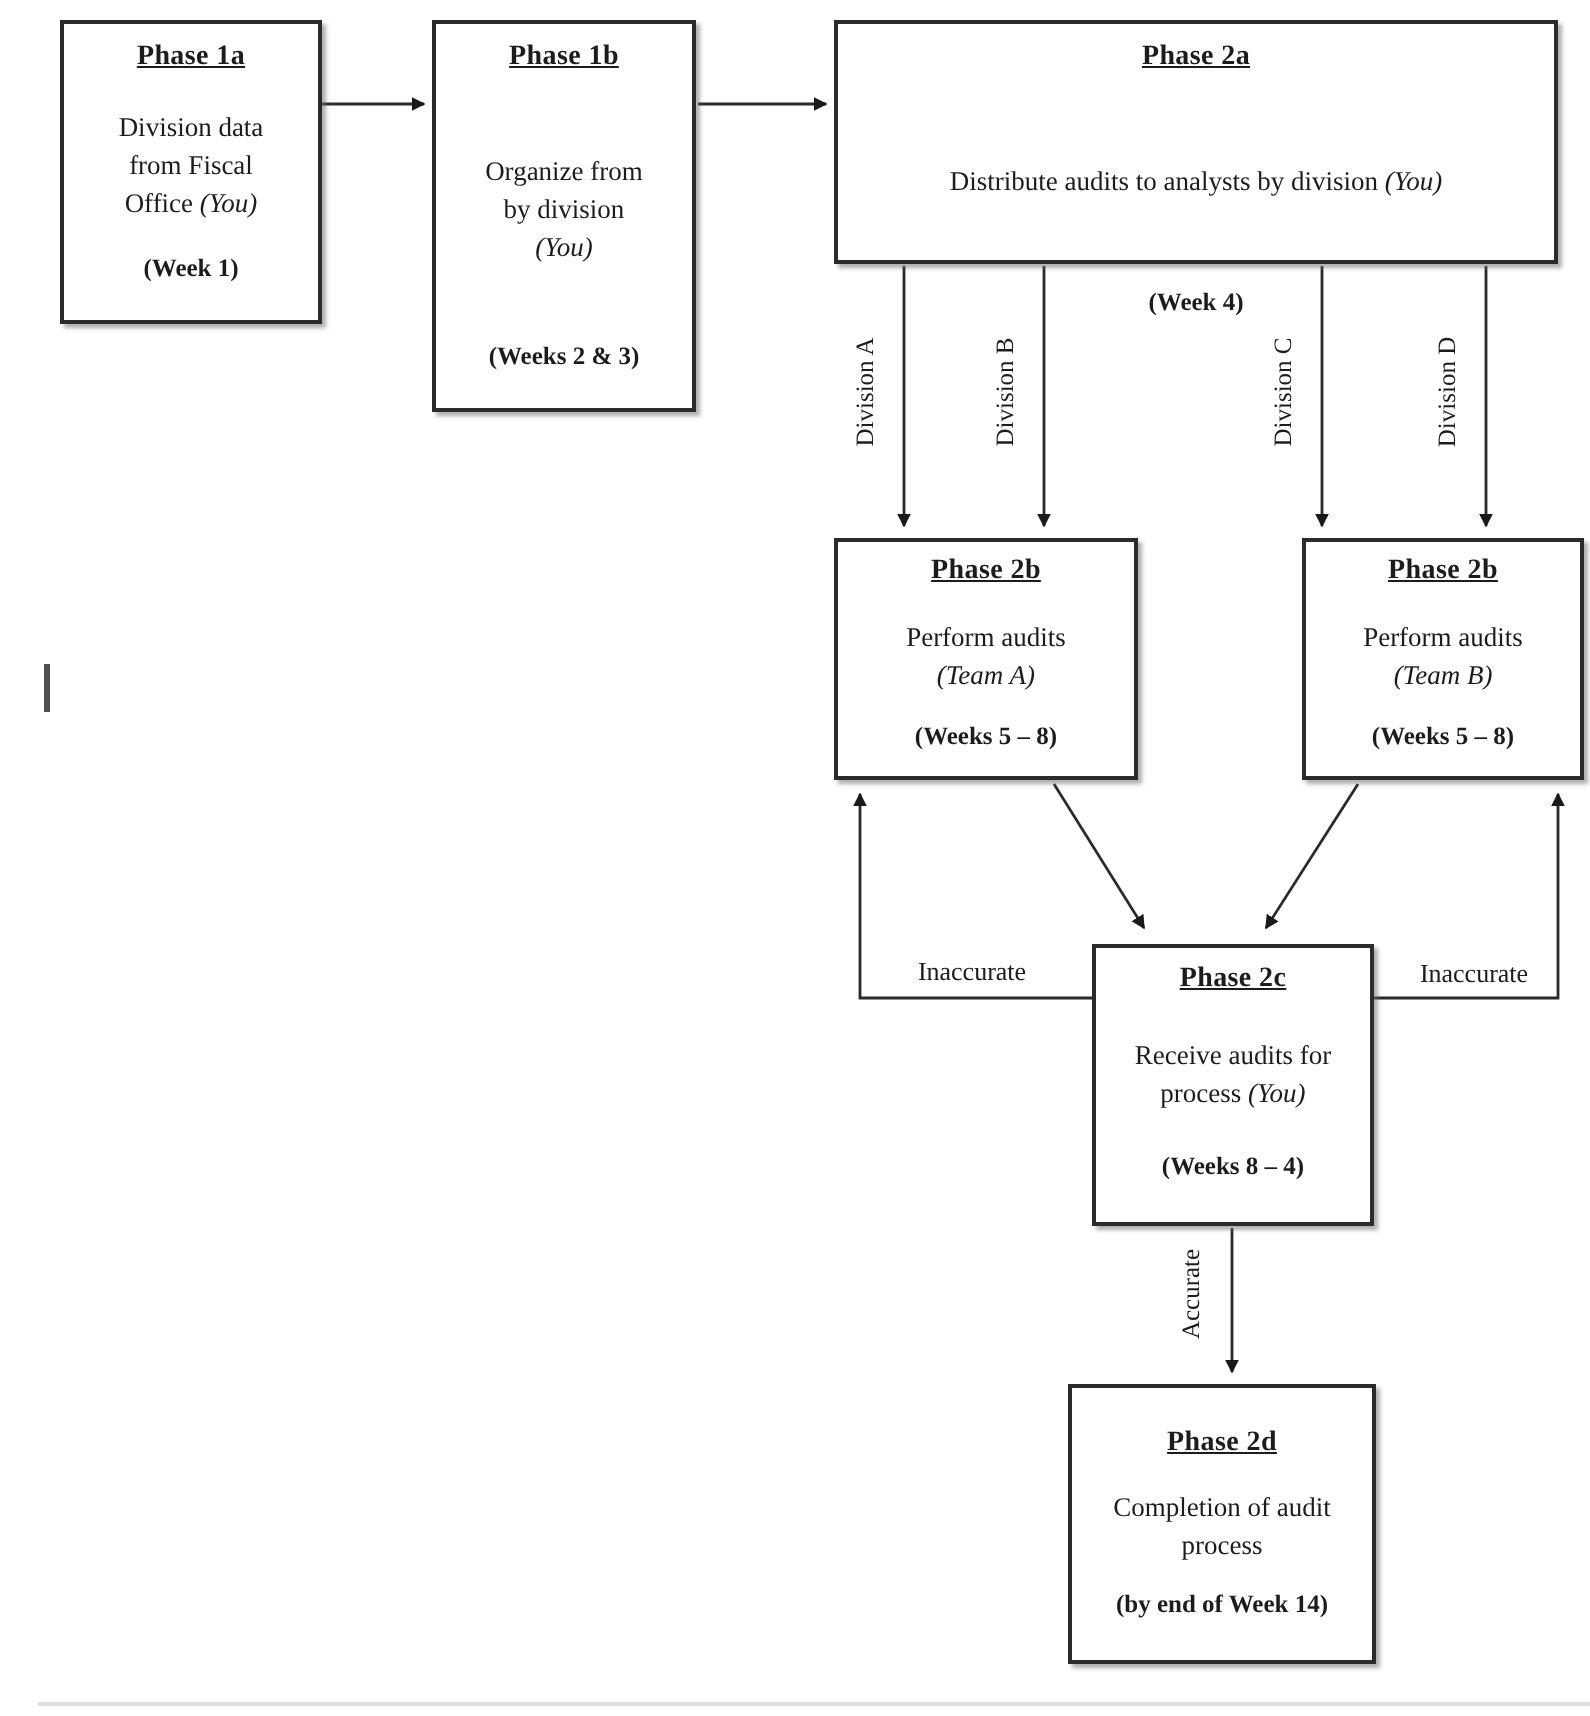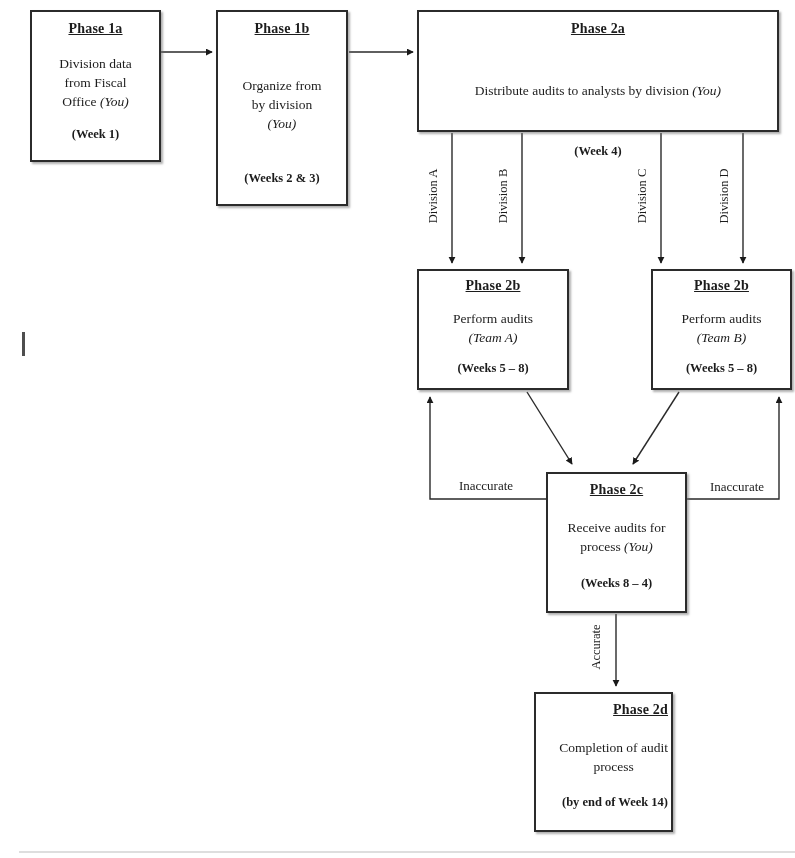--- a/index.html
+++ b/index.html
@@ -40,21 +40,21 @@
   .pbody { font-size: 13.5px; line-height: 19px; }
   .pweeks { font-weight: bold; font-size: 12.5px; }
   .it { font-style: italic; }
 
   .b1a { left: 11px;  top: 10px;  width: 131px; height: 152px; padding: 9px 3px 18px; }
   .b1b { left: 197px; top: 10px;  width: 132px; height: 196px; padding: 9px 3px 18px; }
   .b2a { left: 398px; top: 10px;  width: 362px; height: 122px; padding: 9px 6px 20px; gap: 44px; }
   .b2bl{ left: 398px; top: 269px; width: 152px; height: 121px; padding: 7px 3px 12px; }
   .b2br{ left: 632px; top: 269px; width: 141px; height: 121px; padding: 7px 3px 12px; }
   .b2c { left: 527px; top: 472px; width: 141px; height: 141px; padding: 8px 4px 20px; }
-  .b2d { left: 515px; top: 692px; width: 139px; height: 140px; padding: 8px 3px 20px; align-items: flex-end; }
+  .b2d { left: 515px; top: 692px; width: 154px; height: 140px; padding: 20px 3px 20px; }
 
   .vlabel {
     position: absolute;
     transform: translate(-50%, -50%) rotate(-90deg);
     white-space: nowrap;
     font-size: 12.5px;
   }
   .hlabel {
     position: absolute;
     transform: translate(-50%, -50%);

